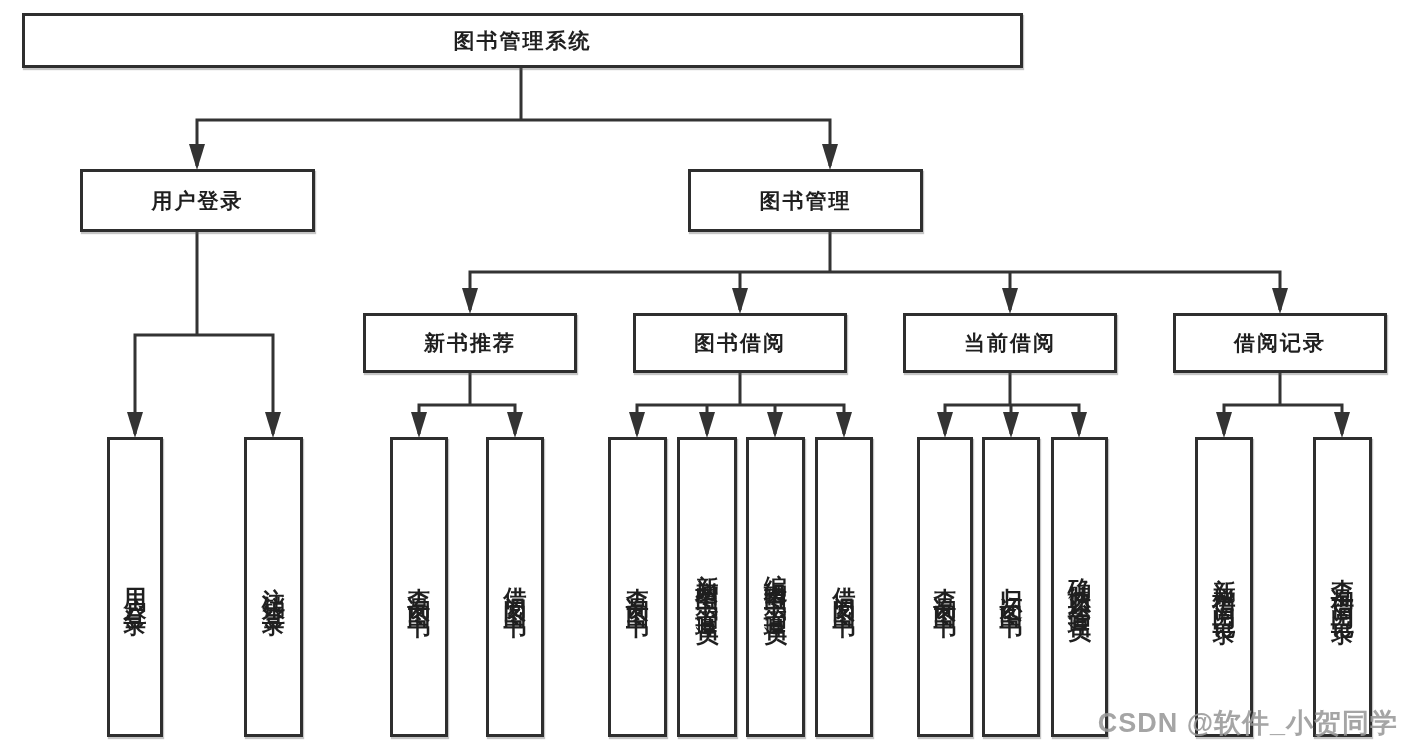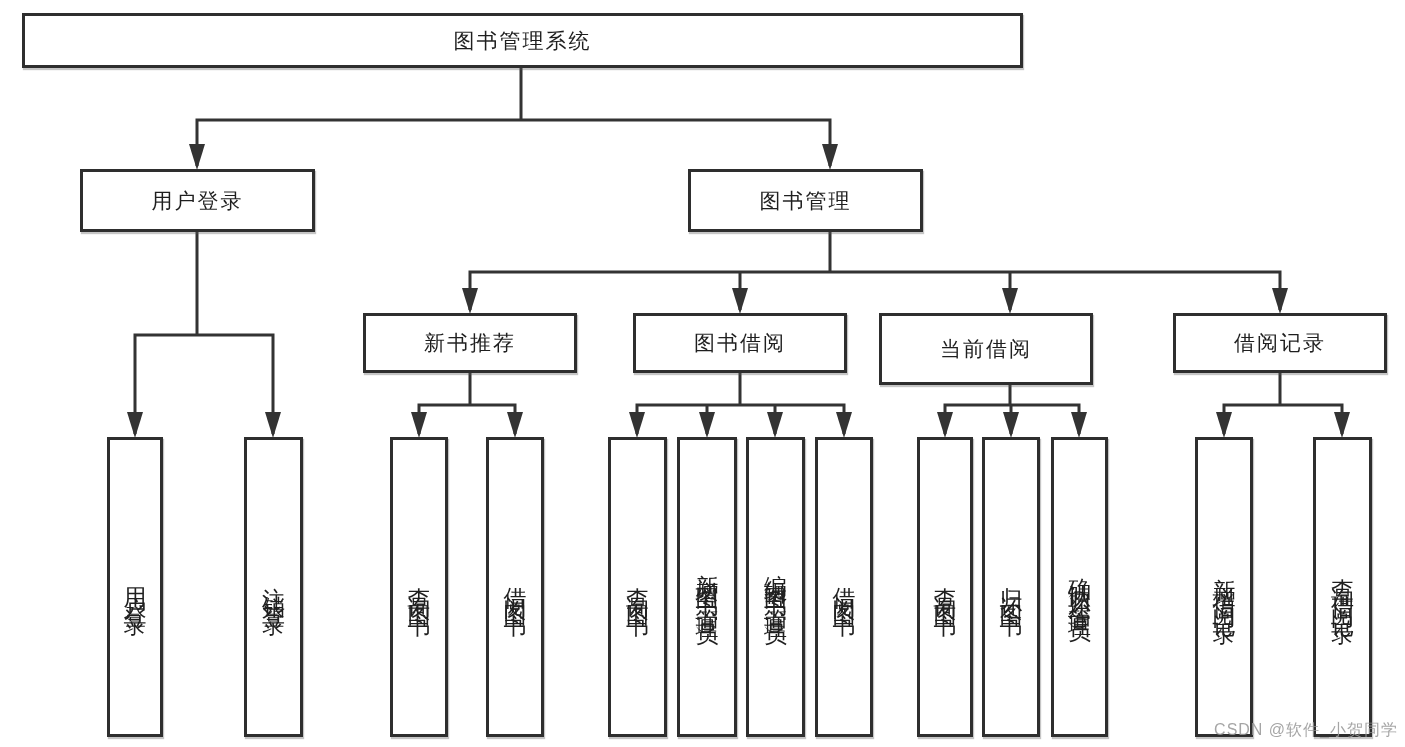--- a/index.html
+++ b/index.html
@@ -4,20 +4,21 @@
 <style>
   html, body { margin: 0; padding: 0; background: #ffffff; }
   .canvas {
     position: relative;
     width: 1405px;
     height: 747px;
     background: #ffffff;
     font-family: "Liberation Sans", sans-serif;
     color: #1f1f1f;
     overflow: hidden;
+    font-weight: bold;
   }
   svg.connectors {
     position: absolute;
     left: 0; top: 0;
     width: 1405px; height: 747px;
   }
   .node {
     position: absolute;
     box-sizing: border-box;
     background: #ffffff;
@@ -32,21 +33,21 @@
     line-height: 1.2;
   }
   
   #n-root            { left: 22px;   top: 13px;  width: 1001px; height: 55px; }
   
   #n-user-login      { left: 80px;   top: 169px; width: 235px;  height: 63px; }
   #n-book-mgmt       { left: 688px;  top: 169px; width: 235px;  height: 63px; }
   
   #n-new-book-rec    { left: 363px;  top: 313px; width: 214px;  height: 60px; }
   #n-book-borrow     { left: 633px;  top: 313px; width: 214px;  height: 60px; }
-  #n-current-borrow  { left: 879px;  top: 313px; width: 214px;  height: 72px; }
+  #n-current-borrow  { left: 903px;  top: 313px; width: 214px;  height: 60px; }
   #n-borrow-records  { left: 1173px; top: 313px; width: 214px;  height: 60px; }
   
   .leaf {
     top: 437px;
     height: 300px;
     writing-mode: vertical-rl;
     text-orientation: mixed;
     font-size: 23px;
     letter-spacing: 9px;
     line-height: 1;
@@ -62,21 +63,21 @@
   #n-leaf-cb-query   { left: 917px;  width: 56px; }
   #n-leaf-cb-return  { left: 982px;  width: 58px; }
   #n-leaf-cb-confirm { left: 1051px; width: 57px; letter-spacing: 6px; }
   #n-leaf-br-add     { left: 1195px; width: 58px; }
   #n-leaf-br-query   { left: 1313px; width: 59px; }
 
   .watermark {
     position: absolute;
     right: 7px;
     bottom: 6px;
-    font-size: 16px;
+    font-size: 27px;
     letter-spacing: 1px;
     color: rgba(153,153,153,0.88);
     z-index: 10;
     white-space: nowrap;
   }
 </style>
 </head>
 <body>
 
 <div class="canvas">

